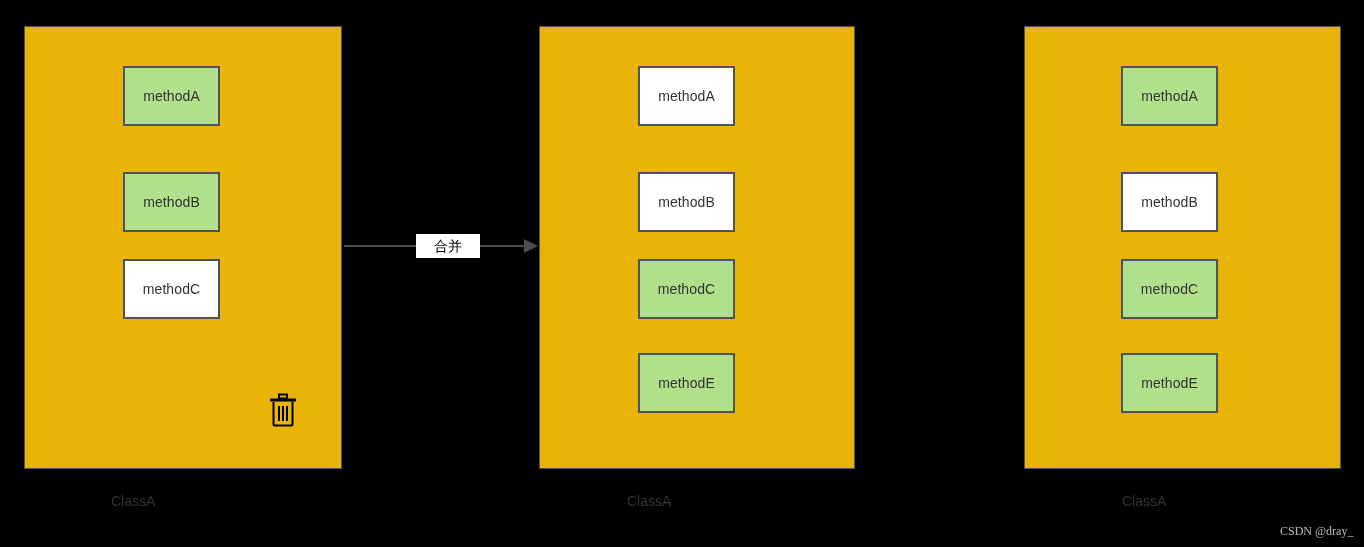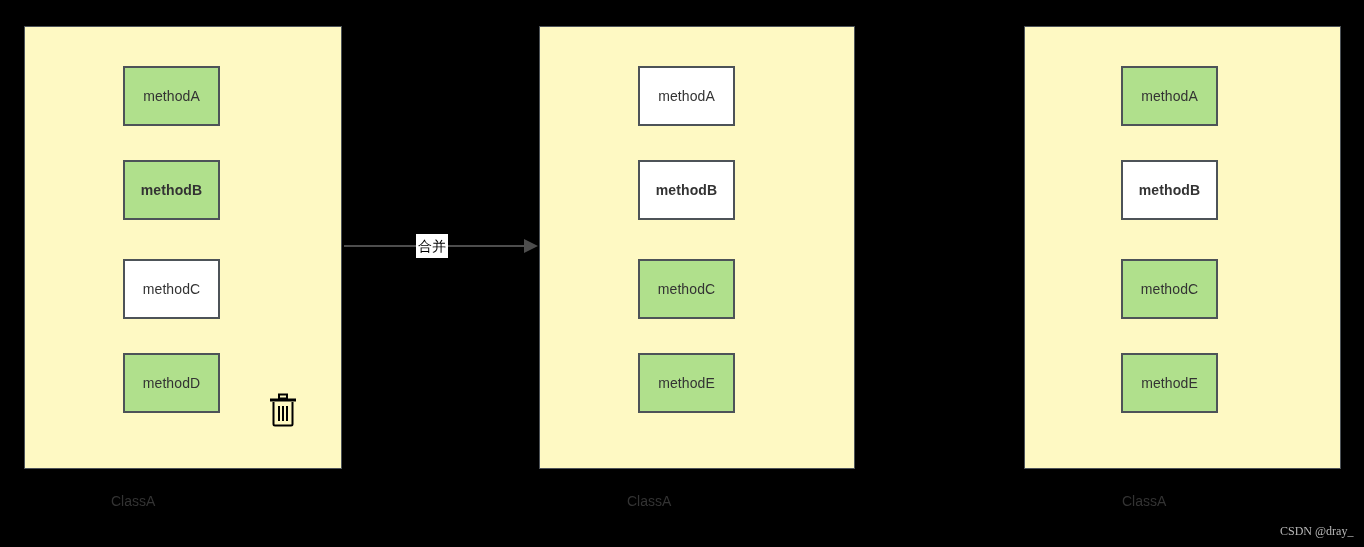--- a/index.html
+++ b/index.html
@@ -19,21 +19,21 @@
     position: absolute;
     left: 0; top: 0;
     width: 1364px;
     height: 547px;
     background: #000000;
   }
 
   
   .panel {
     position: absolute;
-    background: #fef9c3;
+    background: #eab308;
     border: 1px solid #4d5358;
     box-sizing: border-box;
   }
   #panel-1 { left: 24px;   top: 26px; width: 318px; height: 443px; }
   #panel-2 { left: 539px;  top: 26px; width: 316px; height: 443px; }
   #panel-3 { left: 1024px; top: 26px; width: 317px; height: 443px; }
 
   
   .method-box {
     position: absolute;
@@ -46,21 +46,21 @@
     justify-content: center;
     font-size: 14px;
     color: #333333;
     background: #ffffff;
     letter-spacing: 0.1px;
   }
   .method-box.green { background: #b0e08c; }
 
   
   .slot-1 { top: 39px; }
-  .slot-2 { top: 133px; font-weight: bold; }
+  .slot-2 { top: 145px; }
   .slot-3 { top: 232px; }
   .slot-4 { top: 326px; }
 
   
   #panel-1 .method-box { left: 98px; }
   #panel-2 .method-box { left: 98px; }
   #panel-3 .method-box { left: 96px; }
 
   
   .panel-caption {
@@ -102,21 +102,21 @@
     border-left: 14px solid #4d4d4d;
   }
   .arrow-label {
     position: absolute;
     left: 72px;
     top: 6px;
     background: #ffffff;
     color: #000000;
     font-size: 14px;
     line-height: 24px;
-    padding: 0 2px;
+    padding: 0 18px;
     font-family: "DejaVu Sans", sans-serif;
   }
 
   
   .icon {
     position: absolute;
     display: block;
   }
   #trash-icon-wrap { left: 243px; top: 366px; width: 30px; height: 34px; }
   #edit-icon-wrap  { left: 759px; top: 169px; width: 32px; height: 32px; }
@@ -152,23 +152,20 @@
 
   <div class="panel" id="panel-1">
     <div class="method-box green slot-1">
       <span>methodA</span>
     </div>
     <div class="method-box green slot-2">
       <span>methodB</span>
     </div>
     <div class="method-box slot-3">
       <span>methodC</span>
-    </div>
-    <div class="method-box green slot-4">
-      <span>methodD</span>
     </div>
 
     <div class="icon" id="trash-icon-wrap">
       <svg width="30" height="34" viewBox="0 0 30 34" xmlns="http://www.w3.org/2000/svg">
         <rect x="11" y="1.5" width="8" height="4" fill="none" stroke="#000" stroke-width="2"></rect>
         <line x1="2" y1="7" x2="28" y2="7" stroke="#000" stroke-width="3"></line>
         <path d="M5.5 9 L5.5 31 Q5.5 32.5 7 32.5 L23 32.5 Q24.5 32.5 24.5 31 L24.5 9" fill="none" stroke="#000" stroke-width="2"></path>
         <line x1="11" y1="13" x2="11" y2="28" stroke="#000" stroke-width="2"></line>
         <line x1="15" y1="13" x2="15" y2="28" stroke="#000" stroke-width="2"></line>
         <line x1="19" y1="13" x2="19" y2="28" stroke="#000" stroke-width="2"></line>

